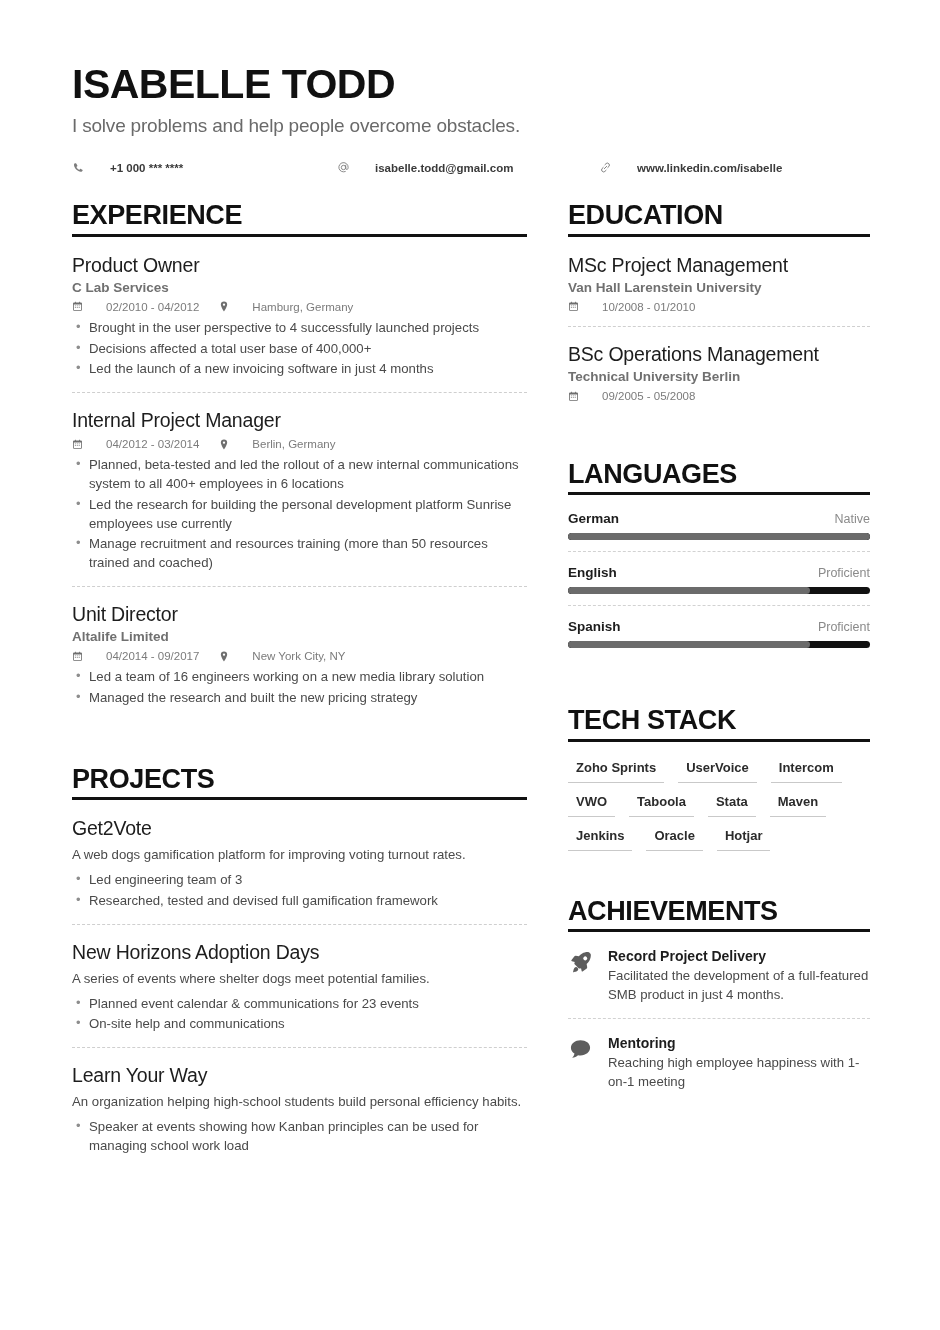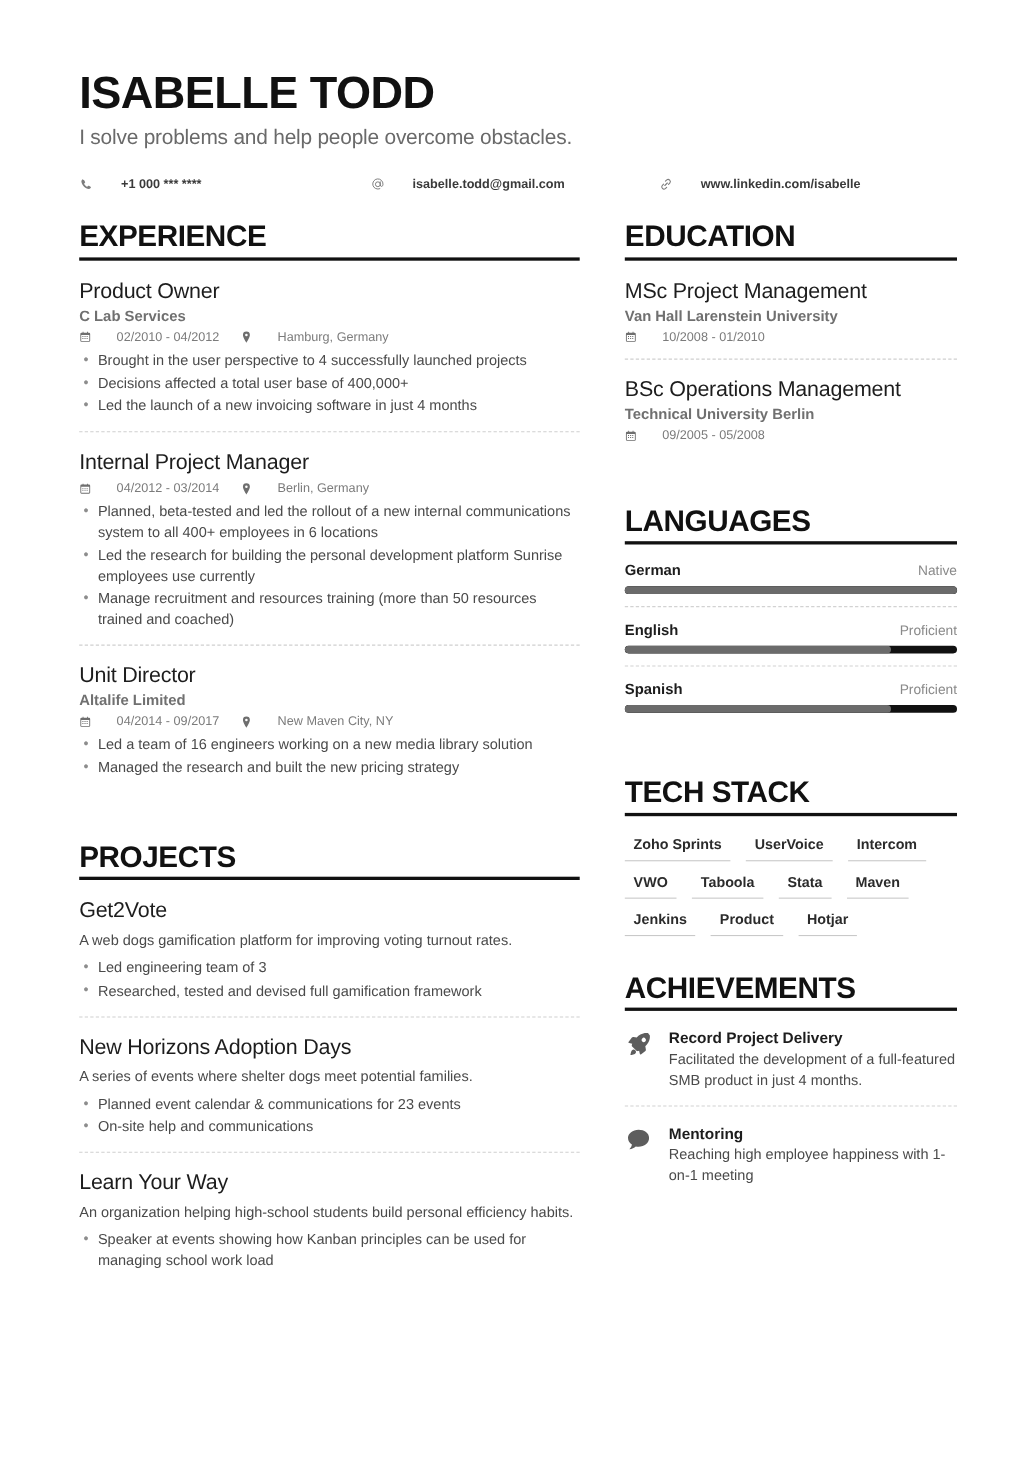--- a/index.html
+++ b/index.html
@@ -224,21 +224,21 @@
   }
   .ach-desc {
     font-size: 13.2px;
     color: #4a4a4a;
     line-height: 1.42;
     margin-top: 3px;
   }
 
   .sp-lang  { margin-top: 44px; }
   .sp-tech  { margin-top: 46px; }
-  .sp-ach   { margin-top: 32px; }
+  .sp-ach   { margin-top: 45px; }
   .sp-proj  { margin-top: 43px; }
 </style>
 </head>
 <body>
 
 <div class="page">
 
   <div class="header">
     <div class="name">ISABELLE TODD</div>
     <div class="tagline">I solve problems and help people overcome obstacles.</div>
@@ -352,21 +352,21 @@
                 </svg>
               </span>
               <span>04/2014 - 09/2017</span>
             </span>
             <span class="meta-item">
               <span class="meta-icon">
                 <svg width="10" height="11" viewBox="0 0 12 16" fill="currentColor">
                   <path d="M6 .6a4.6 4.6 0 0 0-4.6 4.6c0 3.4 4.6 10.2 4.6 10.2s4.6-6.8 4.6-10.2A4.6 4.6 0 0 0 6 .6zm0 6.3a1.7 1.7 0 1 1 0-3.4 1.7 1.7 0 0 1 0 3.4z"></path>
                 </svg>
               </span>
-              <span>New Maven City, NY</span>
+              <span>New York City, NY</span>
             </span>
           </div>
           <ul class="bullets">
             <li>Led a team of 16 engineers working on a new media library solution</li>
             <li>Managed the research and built the new pricing strategy</li>
           </ul>
         </div>
       </div>
 
       <div class="section sp-proj">
@@ -479,21 +479,21 @@
         <div class="section-rule"></div>
         <div class="tags">
           <span class="tag">Zoho Sprints</span>
           <span class="tag">UserVoice</span>
           <span class="tag">Intercom</span>
           <span class="tag">VWO</span>
           <span class="tag">Taboola</span>
           <span class="tag">Stata</span>
           <span class="tag">Maven</span>
           <span class="tag">Jenkins</span>
-          <span class="tag">Product</span>
+          <span class="tag">Oracle</span>
           <span class="tag">Hotjar</span>
         </div>
       </div>
 
       <div class="section sp-ach">
         <div class="section-title">ACHIEVEMENTS</div>
         <div class="section-rule"></div>
 
         <div class="ach">
           <span class="ach-icon">

